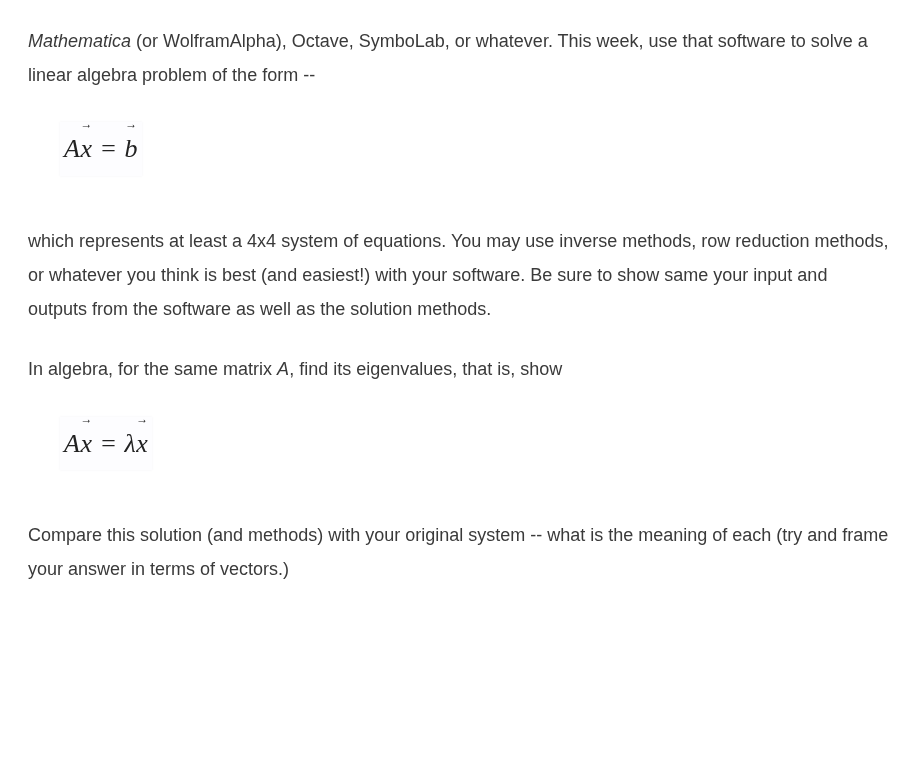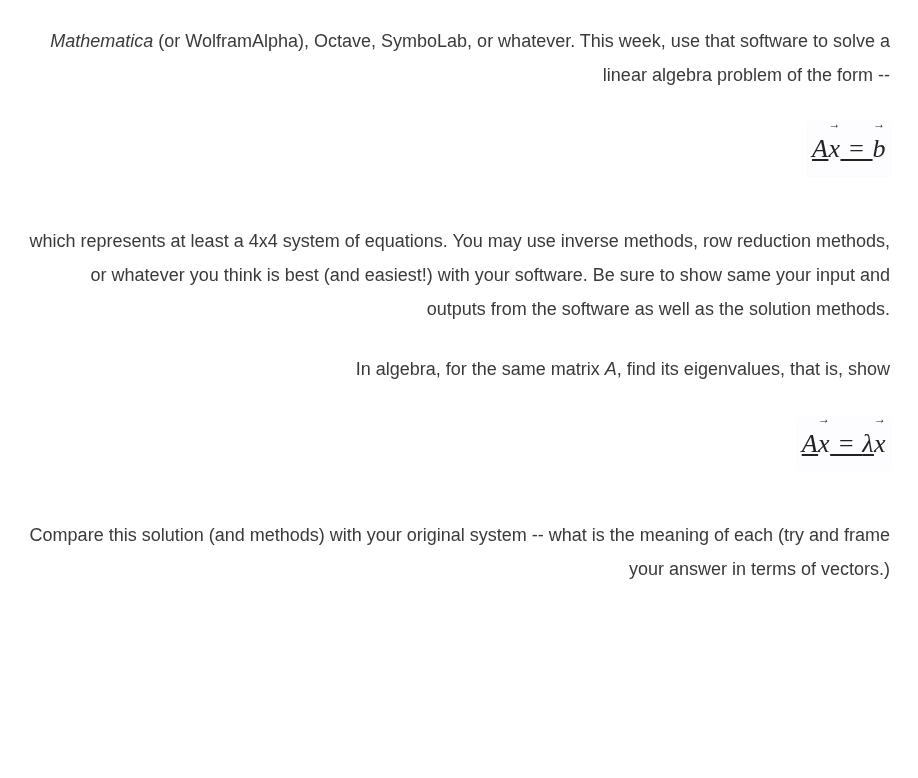--- a/index.html
+++ b/index.html
@@ -1,19 +1,18 @@
 <!DOCTYPE html>
 <html><head>
   <meta charset="utf-8">
   <style>
     * {
       margin: 0;
       padding: 0;
       box-sizing: border-box;
-      text-align: right;
     }
     body {
       font-family: 'Segoe UI', 'Helvetica Neue', Arial, sans-serif;
       font-size: 18px;
       color: #3a3a3a;
       line-height: 1.9;
       padding: 24px 28px;
       width: 918px;
       background: #fff;
     }
@@ -31,21 +30,20 @@
       padding: 2px 4px;
       background: #fdfdff;
       box-shadow: 0 0 2px rgba(200,200,220,0.25);
     }
     .equation-text {
       font-family: 'Cambria Math', 'Times New Roman', serif;
       font-size: 26px;
       color: #222;
       font-style: italic;
       letter-spacing: 0.5px;
-      text-decoration: underline;
     }
     .vector {
       position: relative;
       display: inline-block;
     }
     .vector::after {
       content: '→';
       position: absolute;
       top: -11px;
       left: 50%;

